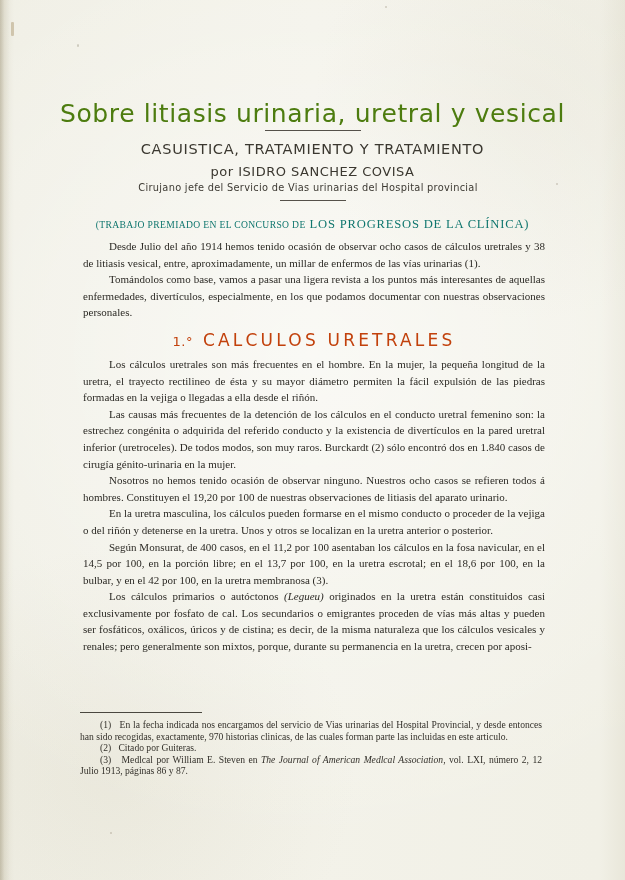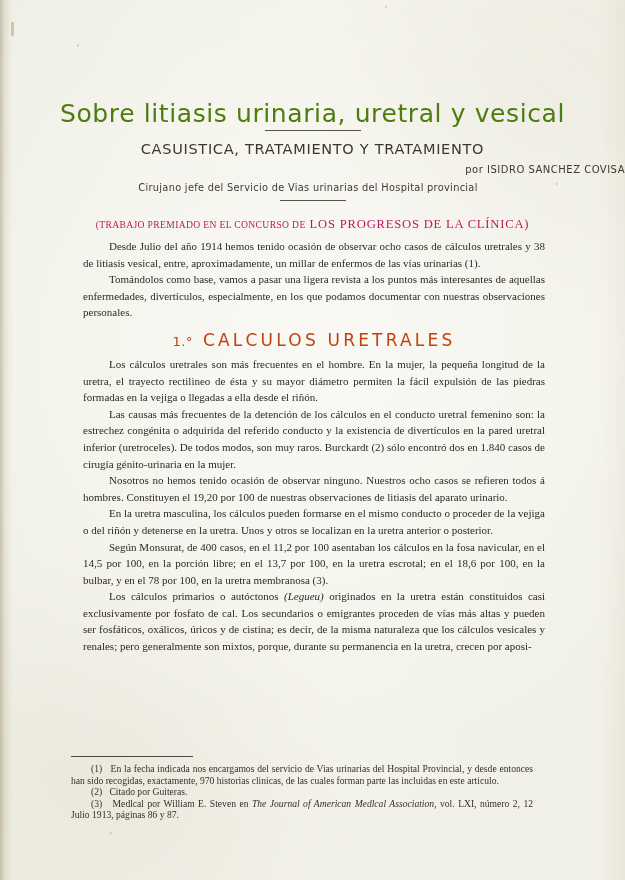--- a/index.html
+++ b/index.html
@@ -78,23 +78,23 @@
     font-family: "DejaVu Sans", sans-serif;
     font-size: 14.5px;
     letter-spacing: 0.7px;
     color: #3b3830;
     white-space: nowrap;
   }
   .byline {
     position: absolute;
     left: 0; right: 0;
     top: 164px;
-    text-align: right;
-    font-family: "DejaVu Sans", sans-serif;
-    font-size: 10px;
+    text-align: center;
+    font-family: "DejaVu Sans", sans-serif;
+    font-size: 13px;
     letter-spacing: 0.5px;
     color: #3b3830;
     white-space: nowrap;
   }
   .affiliation {
     position: absolute;
     left: 0; right: 9px;
     top: 182px;
     text-align: center;
     font-family: "DejaVu Sans", sans-serif;
@@ -103,21 +103,21 @@
     color: #3d3a33;
     white-space: nowrap;
   }
 
   .award-line {
     position: absolute;
     left: 0; right: 0;
     top: 214px;
     text-align: center;
     font-family: "Liberation Serif", serif;
-    color: #be185d;
+    color: #0f766e;
     white-space: nowrap;
   }
   .award-line .small { font-size: 9.6px; letter-spacing: 0.35px; }
   .award-line .big   { font-size: 12.6px; letter-spacing: 0.8px; }
 
   
   .body-col {
     position: absolute;
     left: 83px;
     top: 238px;
@@ -146,24 +146,23 @@
   }
   .section-head .num {
     letter-spacing: 0.5px;
     font-size: 13px;
     margin-right: 10px;
   }
 
   
   .footnotes {
     position: absolute;
-    left: 71px;
+    left: 80px;
     top: 712px;
     width: 462px;
-    margin-top: 44px;
   }
   .fn-rule {
     width: 122px;
     height: 1px;
     background: #4a473f;
     margin-bottom: 6px;
   }
   p.fn {
     margin: 0;
     font-size: 9.6px;
@@ -212,21 +211,21 @@
     <p class="para">Tomándolos como base, vamos a pasar una ligera revista a los puntos más interesantes de aquellas enfermedades, divertículos, especialmente, en los que podamos documentar con nuestras observaciones personales.</p>
 
     <div class="section-head">
       <span class="num">1.°</span><span>CALCULOS URETRALES</span>
     </div>
 
     <p class="para">Los cálculos uretrales son más frecuentes en el hombre. En la mujer, la pequeña longitud de la uretra, el trayecto rectilineo de ésta y su mayor diámetro permiten la fácil expulsión de las piedras formadas en la vejiga o llegadas a ella desde el riñón.</p>
     <p class="para">Las causas más frecuentes de la detención de los cálculos en el conducto uretral femenino son: la estrechez congénita o adquirida del referido conducto y la existencia de divertículos en la pared uretral inferior (uretroceles). De todos modos, son muy raros. Burckardt (2) sólo encontró dos en 1.840 casos de cirugía génito-urinaria en la mujer.</p>
     <p class="para">Nosotros no hemos tenido ocasión de observar ninguno. Nuestros ocho casos se refieren todos á hombres. Constituyen el 19,20 por 100 de nuestras observaciones de litiasis del aparato urinario.</p>
     <p class="para">En la uretra masculina, los cálculos pueden formarse en el mismo conducto o proceder de la vejiga o del riñón y detenerse en la uretra. Unos y otros se localizan en la uretra anterior o posterior.</p>
-    <p class="para">Según Monsurat, de 400 casos, en el 11,2 por 100 asentaban los cálculos en la fosa navicular, en el 14,5 por 100, en la porción libre; en el 13,7 por 100, en la uretra escrotal; en el 18,6 por 100, en la bulbar, y en el 78 por 100, en la uretra membranosa (3).</p>
+    <p class="para">Según Monsurat, de 400 casos, en el 11,2 por 100 asentaban los cálculos en la fosa navicular, en el 14,5 por 100, en la porción libre; en el 13,7 por 100, en la uretra escrotal; en el 18,6 por 100, en la bulbar, y en el 42 por 100, en la uretra membranosa (3).</p>
 
     <p class="para"><span>Los cálculos primarios o autóctonos </span><i>(Legueu)</i><span> originados en la uretra están constituidos casi exclusivamente por fosfato de cal. Los secundarios o emigrantes proceden de vías más altas y pueden ser fosfáticos, oxálicos, úricos y de cistina; es decir, de la misma naturaleza que los cálculos vesicales y renales; pero generalmente son mixtos, porque, durante su permanencia en la uretra, crecen por aposi-</span></p>
 
   </div>
 
   <div class="footnotes">
     <div class="fn-rule"></div>
 
     <p class="fn"><span class="nowrap">(1)</span>&nbsp;&nbsp; <span>En la fecha indicada nos encargamos del servicio de Vias urinarias del Hospital Provincial, y desde entonces han sido recogidas, exactamente, 970 historias clinicas, de las cuales forman parte las incluidas en este articulo.</span></p>
 

